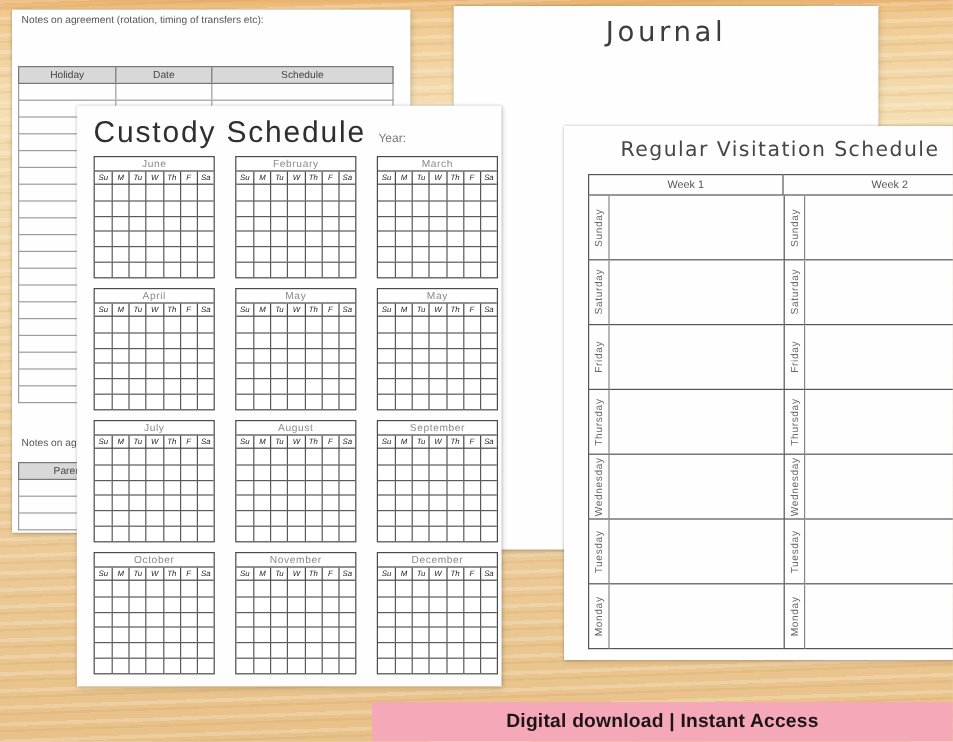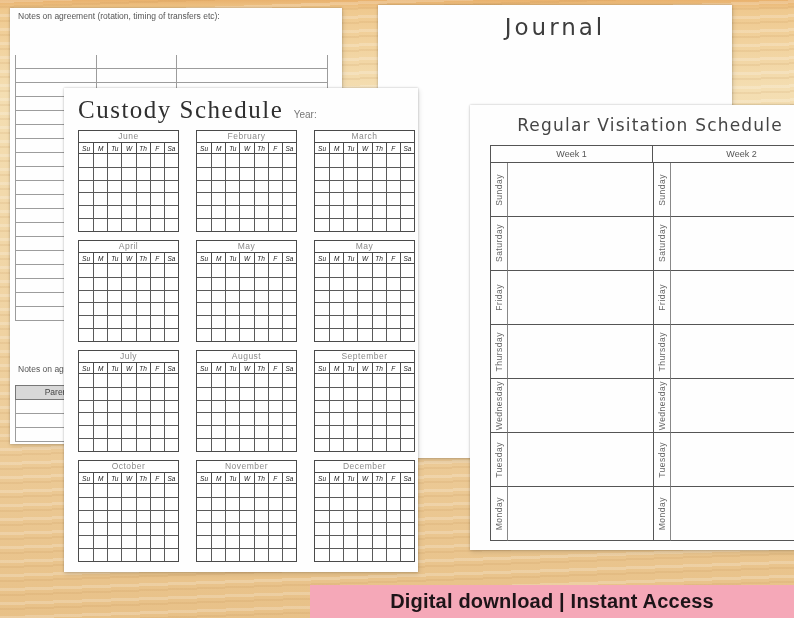--- a/index.html
+++ b/index.html
@@ -31,21 +31,21 @@
   .holi-head div:first-child{border-left:none;}
   .h-row{display:grid;grid-template-columns:80px 80px 1fr;height:14px;box-sizing:border-box;
     border-left:1px solid #9c9c9c;border-right:1px solid #9c9c9c;border-bottom:1px solid #9c9c9c;}
   .h-cell{border-left:1px solid #9c9c9c;}
   .h-cell:first-child{border-left:none;}
   .holi-note2{position:absolute;left:8px;top:356px;font-size:8.5px;color:#555;}
   .holi-table2{position:absolute;left:5px;top:377px;width:313px;}
   
   .custody{left:64px;top:88px;width:354px;height:484px;z-index:4;}
   .custody-titlebar{position:absolute;left:14px;top:8px;white-space:nowrap;}
-  .custody-title{font-family:Liberation Serif, serif;font-size:25px;letter-spacing:1.5px;
+  .custody-title{font-family:Liberation Sans, sans-serif;font-size:25px;letter-spacing:1.5px;
     color:#2f2f2f;font-weight:500;}
   .year-label{font-size:10px;color:#777;margin-left:6px;}
   .cal-grid{position:absolute;left:14px;top:42px;width:337px;display:grid;
     grid-template-columns:repeat(3,101px);column-gap:17px;row-gap:8px;}
   .mini-cal{height:102px;border:1px solid #4a4a4a;box-sizing:border-box;display:flex;flex-direction:column;background:#fff;}
   .m-name{height:11px;line-height:11px;text-align:center;font-size:8.5px;color:#8a8a8a;letter-spacing:0.5px;}
   .m-days{display:grid;grid-template-columns:repeat(7,1fr);height:12px;
     border-top:1px solid #4a4a4a;border-bottom:1px solid #4a4a4a;box-sizing:border-box;}
   .m-days div{font-size:6.5px;font-style:italic;color:#222;text-align:center;line-height:11px;border-left:1px solid #4a4a4a;}
   .m-days div:first-child{border-left:none;}
@@ -67,30 +67,35 @@
     font-size:9px;color:#555;text-align:center;line-height:16px;}
   .v-head.second{border-left:none;}
   .v-head.first{border-right:1px solid #555;}
   .v-day{border-left:1px solid #555;border-right:1px solid #888;border-bottom:1px solid #555;
     box-sizing:border-box;display:flex;align-items:center;justify-content:center;}
   .v-day span{writing-mode:vertical-rl;transform:rotate(180deg);font-size:8.5px;color:#666;letter-spacing:0.5px;}
   .v-cell{border-bottom:1px solid #555;box-sizing:border-box;}
   
   .banner{position:absolute;left:310px;top:585px;width:484px;height:33px;z-index:6;
     display:flex;align-items:center;justify-content:center;
-    font-size:20px;font-weight:700;letter-spacing:0.2px;}
+    font-size:16px;font-weight:700;letter-spacing:0.2px;}
 </style>
 </head>
 <body>
 
 <div class="stage">
 
   <div class="page holidays">
     <div class="holi-note">Notes on agreement (rotation, timing of transfers etc):</div>
     <div class="holi-table">
+      <div class="holi-head">
+        <div>Holiday</div>
+        <div>Date</div>
+        <div>Schedule</div>
+      </div>
       <div id="holi-rows">
           <div class="h-row">
             <div class="h-cell"></div>
             <div class="h-cell"></div>
             <div class="h-cell"></div>
           </div>
           <div class="h-row">
             <div class="h-cell"></div>
             <div class="h-cell"></div>
             <div class="h-cell"></div>

